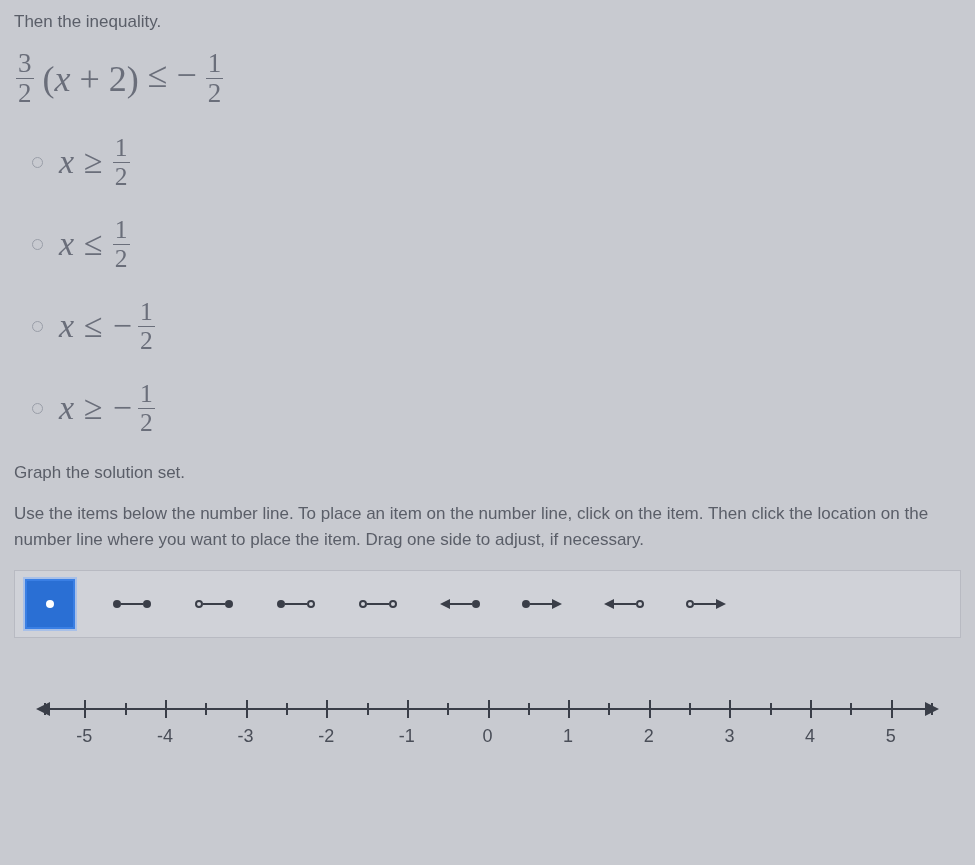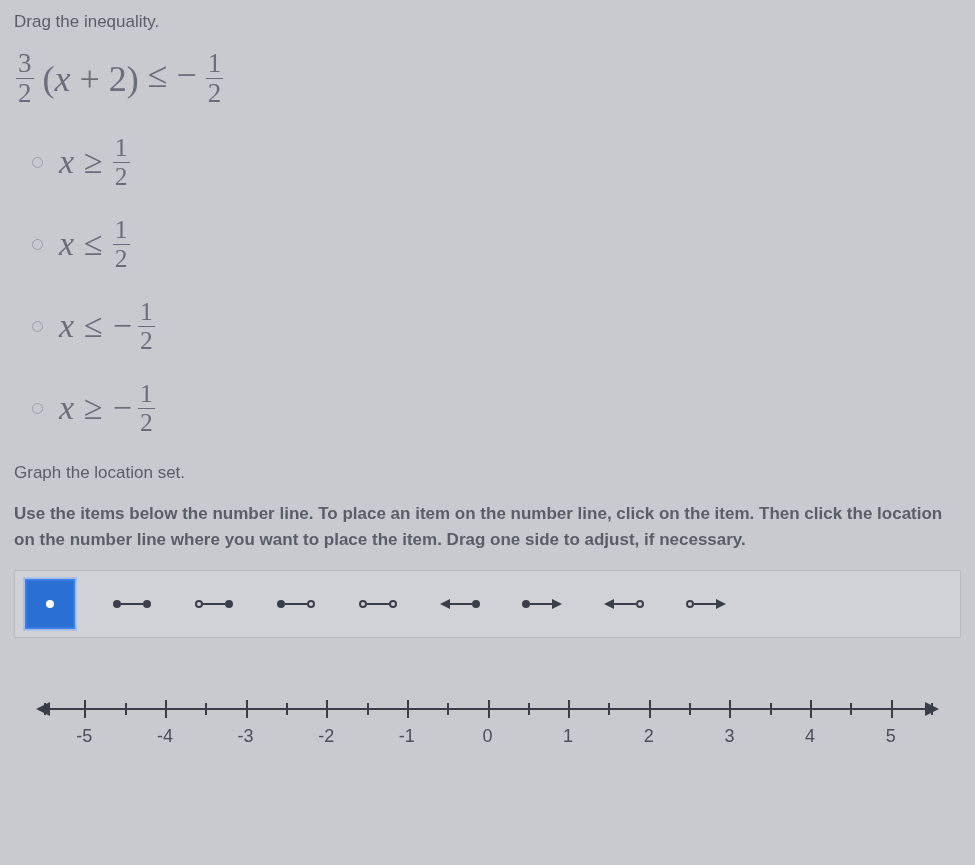--- a/index.html
+++ b/index.html
@@ -83,21 +83,20 @@
     .section-text {
       font-size: 17px;
       color: #5a5e68;
       margin-bottom: 18px;
     }
     .instructions {
       font-size: 17px;
       color: #5a5e68;
       line-height: 1.5;
       margin-bottom: 18px;
-      font-weight: bold;
     }
     .toolbar {
       display: flex;
       align-items: center;
       gap: 28px;
       padding: 6px 8px;
       background: #d0d2d8;
       border: 1px solid #b8bac2;
       margin-bottom: 30px;
     }
@@ -204,21 +203,21 @@
       position: absolute;
       top: 38px;
       font-size: 18px;
       color: #4a4e58;
       transform: translateX(-50%);
     }
   </style>
 </head>
 <body>
 
-<div class="prompt-text">Drag the inequality.</div>
+<div class="prompt-text">Then the inequality.</div>
 
 <div class="equation-main">
   <span class="fraction">
     <span class="frac-num">3</span>
     <span class="frac-den">2</span>
   </span>
   <span class="paren-group">
     (<span class="italic">x</span> + 2)
   </span>
   <span>≤</span>
@@ -273,21 +272,21 @@
       <span class="rel">≥</span>
       <span style="margin-right:6px;">−</span>
       <span class="fraction">
         <span class="frac-num">1</span>
         <span class="frac-den">2</span>
       </span>
     </div>
   </div>
 </div>
 
-<div class="section-text">Graph the location set.</div>
+<div class="section-text">Graph the solution set.</div>
 <div class="instructions">Use the items below the number line. To place an item on the number line, click on the item. Then click the location on the number line where you want to place the item. Drag one side to adjust, if necessary.</div>
 
 <div class="toolbar">
   <div class="tool-btn selected">
     <div class="point-dot"></div>
   </div>
   <div class="tool-btn">
     <div class="segment-icon">
       <div class="dot-filled"></div>
         <div class="seg-line"></div>

